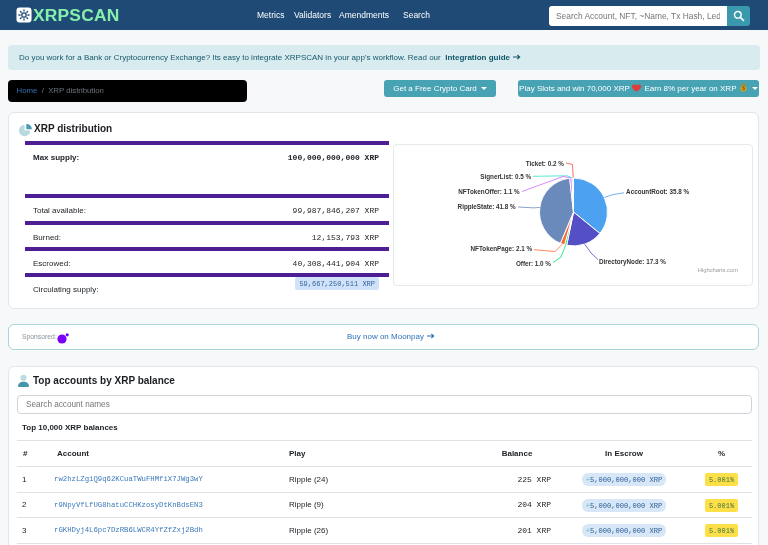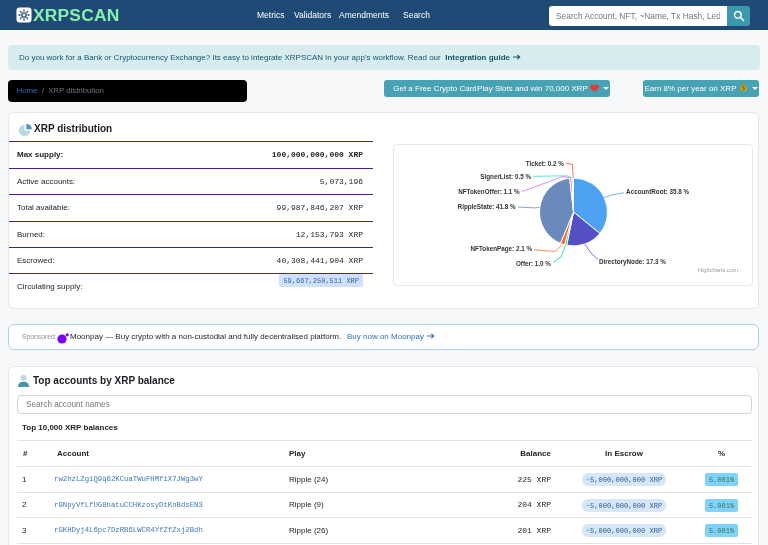--- a/index.html
+++ b/index.html
@@ -18,38 +18,38 @@
 #crumb { position:absolute; left:8px; top:80px; width:239px; height:22px; background:#000000; border-radius:4px; font-size:7.8px; line-height:22px; padding-left:8.5px; color:#6c757d; }
 #crumb a { color:#3273b8; text-decoration:none; }
 .cta { position:absolute; top:80px; height:17px; background:#47a2b3; border-radius:3px; color:#fff; font-size:8px; line-height:17px; text-align:center; white-space:nowrap; }
 .caret { display:inline-block; width:0; height:0; border-left:3px solid transparent; border-right:3px solid transparent; border-top:3.5px solid #fff; vertical-align:1px; margin-left:4px; }
 
 .card { position:absolute; background:#fff; border:1px solid #e3e6ea; border-radius:6px; }
 #card1 { left:8px; top:112px; width:751px; height:197px; }
 #card2 { left:8px; top:366px; width:751px; height:300px; border-bottom:none; }
 .chead { position:absolute; font-size:10px; font-weight:bold; color:#1a1d21; }
 
-.drow { position:absolute; left:0; width:364px; border-top:1px solid #4c1d95; }
+.drow { position:absolute; left:16px; width:364px; border-top:4px solid #4c1d95; }
 .drow .lab { position:absolute; left:8px; top:8px; font-size:8px; color:#212529; }
 .drow .val { position:absolute; right:10px; top:8px; font-size:8px; color:#212529; font-family:"Liberation Mono",monospace; }
 
 #chartp { position:absolute; left:384px; top:31px; width:360px; height:142px; border:1px solid #e6e8eb; border-radius:4px; }
 
 #sponsor { position:absolute; left:8px; top:324px; width:751px; height:26px; background:#fff; border:1px solid #abd5dc; border-radius:6px; font-size:8px; color:#212529; line-height:24px; }
 
 #acctsearch { position:absolute; left:8px; top:28px; width:735px; height:19px; border:1px solid #ced4da; border-radius:4px; font-size:8.2px; padding:0 8px; color:#555; font-family:"Liberation Sans",sans-serif; outline:none; }
 
 table.tt { position:absolute; left:8px; top:73px; width:735px; border-collapse:collapse; font-size:8px; table-layout:fixed; }
 table.tt th { font-size:8px; font-weight:bold; color:#212529; border-top:1px solid #dee2e6; border-bottom:1px solid #dee2e6; height:26px; text-align:left; padding:0 6px; }
 table.tt td { border-bottom:1px solid #dee2e6; height:25.6px; padding:0 6px; color:#212529; }
 table.tt td:first-child { padding-left:5px; }
 table.tt a { color:#3b79ba; text-decoration:none; position:relative; left:-3px; }
 .badge-b { background:#d7e7f8; color:#2d5d92; font-family:"Liberation Mono",monospace; font-size:7.1px; padding:2.5px 4px; border-radius:6px; white-space:nowrap; }
 .badge-b .pl { color:#63c4bc; }
-.badge-g { background:#7dd3fc; color:#3e7147; font-family:"Liberation Mono",monospace; font-size:7px; padding:2.5px 3.5px; border-radius:2px; }
+.badge-g { background:#fde047; color:#3e7147; font-family:"Liberation Mono",monospace; font-size:7px; padding:2.5px 3.5px; border-radius:2px; }
 </style>
 </head>
 <body>
 
 <div id="nav">
   <svg class="abs" style="left:16px;top:7px" width="16" height="16" viewBox="0 0 17 17">
     <rect x="0.5" y="0.5" width="16" height="16" rx="3.2" fill="#fff"></rect>
     <g stroke="#1e4a75" stroke-width="1.4" stroke-linecap="round" fill="none">
       <circle cx="8.5" cy="8.5" r="2.3"></circle>
       <line x1="8.5" y1="3.1" x2="8.5" y2="4.3"></line>
@@ -75,44 +75,40 @@
     </svg>
   </div>
 </div>
 
 <div id="banner">Do you work for a Bank or Cryptocurrency Exchange? Its easy to integrate XRPSCAN in your app's workflow. Read our <b>&nbsp;Integration guide</b><svg width="8" height="6" viewBox="0 0 8 6" style="margin-left:3px">
       <path d="M0 3 H6.5 M4.3 0.8 L6.7 3 L4.3 5.2" stroke="#14566b" stroke-width="1.1" fill="none"></path>
     </svg></div>
 
 <div id="crumb"><a href="#">Home</a>&nbsp; /&nbsp; XRP distribution</div>
 <div class="cta" style="left:384px;width:112px;">Get a Free Crypto Card<span class="caret"></span></div>
-<div class="cta" style="left:476px;width:134px;">Play Slots and win 70,000 XRP
+<div class="cta" style="left:518px;width:134px;">Play Slots and win 70,000 XRP
   <svg width="9" height="8" viewBox="0 0 10 9" style="vertical-align:-1px">
       <path d="M5 8.5 C-4.5 3 1.5 -1.8 5 1.8 C8.5 -1.8 14.5 3 5 8.5 Z" fill="#e23b3b"></path>
     </svg><span class="caret"></span></div>
 <div class="cta" style="left:643px;width:116px;">Earn 8% per year on XRP
   <svg width="9" height="9" viewBox="0 0 10 10" style="vertical-align:-1px">
       <path d="M3.4 2.6 L2.5 0.8 L7.5 0.8 L6.6 2.6 Z" fill="#b8860b"></path>
       <path d="M3.5 2.8 C0.8 4.6 0.2 9.5 5 9.5 C9.8 9.5 9.2 4.6 6.5 2.8 Z" fill="#d4a017"></path>
       <text x="5" y="8" font-size="5.5" fill="#7a5800" text-anchor="middle" font-weight="bold">$</text>
     </svg><span class="caret"></span></div>
 
 <div class="card" id="card1">
   <svg class="abs" style="left:9px;top:10px" width="14" height="14" viewBox="0 0 16 16">
     <path d="M7.5 2 A6.5 6.5 0 1 0 14 8.5 L 7.5 8.5 Z" fill="#b9d9e1"></path>
     <path d="M9.5 0.8 A6.5 6.5 0 0 1 15.9 7 L 9.5 7 Z" fill="#4a9db6"></path>
   </svg>
   <div class="chead" style="left:25px;top:10px">XRP distribution</div>
   <div class="drow" style="top:28px;height:27px">
       <span class="lab" style="font-weight:bold">Max supply:</span>
       <span class="val" style="font-weight:bold">100,000,000,000 XRP</span>
-    </div>
-  <div class="drow" style="top:55px;height:26px">
-      <span class="lab">Active accounts:</span>
-      <span class="val">5,073,196</span>
     </div>
   <div class="drow" style="top:81px;height:27px">
       <span class="lab">Total available:</span>
       <span class="val">99,987,846,207 XRP</span>
     </div>
   <div class="drow" style="top:108px;height:26px">
       <span class="lab">Burned:</span>
       <span class="val">12,153,793 XRP</span>
     </div>
   <div class="drow" style="top:134px;height:26px">
@@ -158,21 +154,20 @@
     <text x="737" y="271" text-anchor="end" font-family="Liberation Sans,sans-serif" font-size="5.8" fill="#9a9a9a">Highcharts.com</text>
   </svg>
 </div>
 
 <div id="sponsor">
   <span style="position:absolute;left:13px;font-size:6.8px;color:#8a9299;">Sponsored:</span>
   <svg class="abs" style="left:48px;top:8px" width="12" height="11" viewBox="0 0 12 11">
     <circle cx="5" cy="6" r="4.6" fill="#7b00fb"></circle>
     <circle cx="10.2" cy="1.8" r="1.6" fill="#7b00fb"></circle>
   </svg>
-  <span style="position:absolute;left:61px;">Moonpay — Buy crypto with a non-custodial and fully decentralised platform.</span>
   <a href="#" style="position:absolute;left:338px;color:#2e70b8;text-decoration:none;">Buy now on Moonpay
   <svg width="8" height="6" viewBox="0 0 8 6" style="margin-left:1px">
         <path d="M0 3 H6.5 M4.3 0.8 L6.7 3 L4.3 5.2" stroke="#2e70b8" stroke-width="1.1" fill="none"></path>
       </svg></a>
 </div>
 
 <div class="card" id="card2">
   <svg class="abs" style="left:8px;top:7px" width="13" height="13" viewBox="0 0 16 16">
     <circle cx="8" cy="4.6" r="3.8" fill="#bcdce4"></circle>
     <path d="M8 9.4 C 3.6 9.4 1.2 12 1.2 15.2 Q 1.2 16 2.4 16 L 13.6 16 Q 14.8 16 14.8 15.2 C 14.8 12 12.4 9.4 8 9.4 Z" fill="#4695ab"></path>
@@ -187,21 +182,21 @@
         <col style="width:194px">
         <col style="width:80px">
         <col style="width:134px">
         <col style="width:61px">
       </colgroup>
     <tbody>
         <tr>
       <th>#</th>
           <th>Account</th>
           <th>Play</th>
-          <th style="text-align:right">Balance</th>
+          <th style="text-align:center">Balance</th>
           <th style="text-align:center">In Escrow</th>
           <th style="text-align:center">%</th>
     </tr>
     <tr>
       <td>1</td>
       <td class="mono" style="font-size:7.3px"><a href="#">rw2hzLZgiQ9q62KCuaTWuFHMfiX7JWg3wY</a></td>
       <td>Ripple (24)</td>
       <td class="mono" style="text-align:right;white-space:nowrap;font-size:8px">225 XRP</td>
       <td style="text-align:center"><span class="badge-b"><span class="pl">+</span>5,000,000,000 XRP</span></td>
       <td style="text-align:center"><span class="badge-g">5.001%</span></td>

